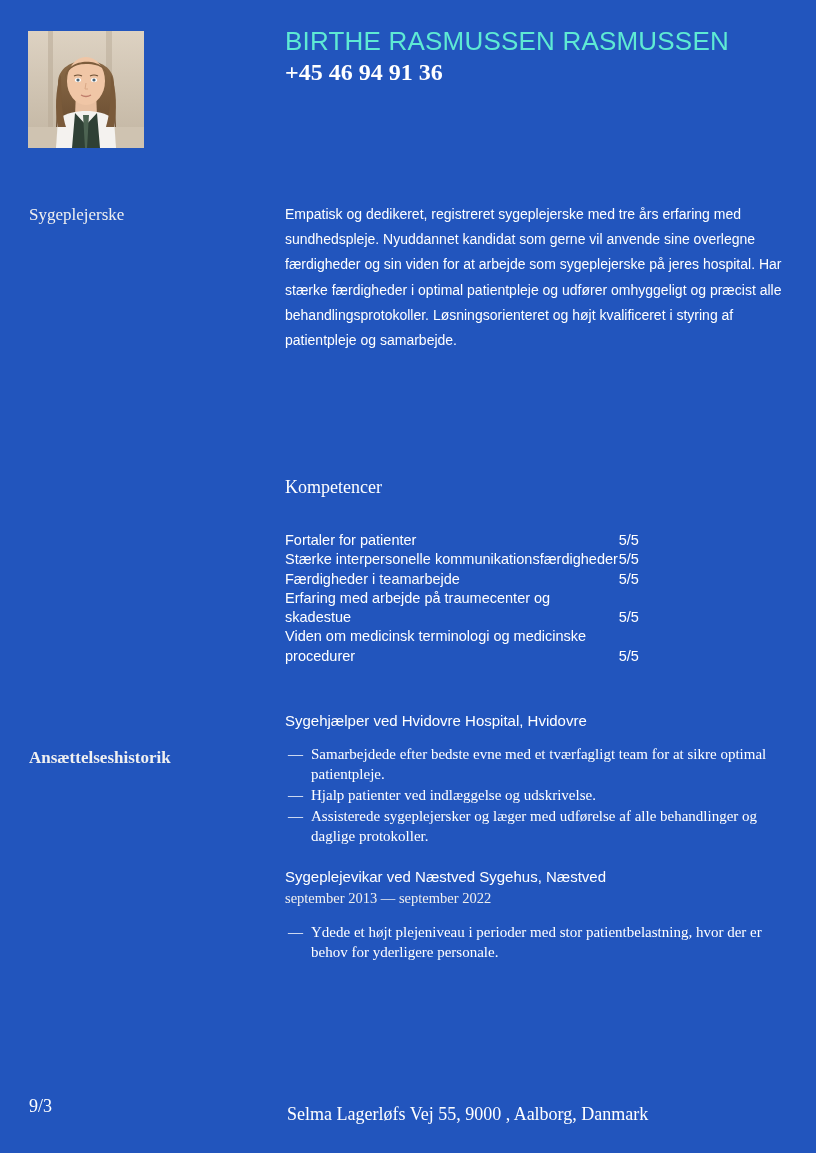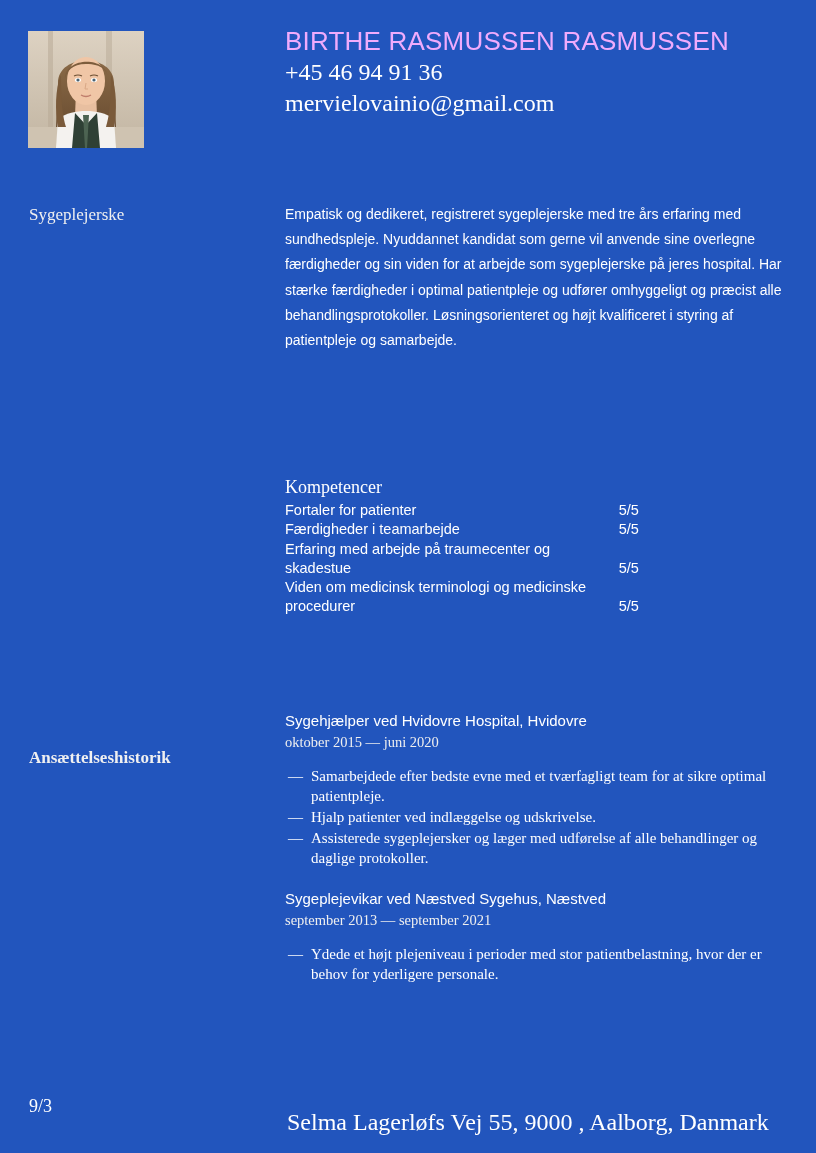--- a/index.html
+++ b/index.html
@@ -46,27 +46,27 @@
     left: 285px;
     top: 26px;
     width: 500px;
   }
   .name {
     font-family: "Liberation Sans", sans-serif;
     font-size: 26px;
     font-weight: 400;
     line-height: 31px;
     letter-spacing: 0.2px;
-    color: #f0abfc;
+    color: #5eead4;
     white-space: nowrap;
   }
   .contact-line {
     font-family: "Liberation Serif", serif;
     font-size: 24px;
-    font-weight: 400;
+    font-weight: 700;
     line-height: 31px;
     color: #ffffff;
     white-space: nowrap;
   }
 
   
   .sect-label {
     position: absolute;
     left: 29px;
     font-family: "Liberation Serif", serif;
@@ -94,21 +94,21 @@
     position: absolute;
     left: 285px;
     top: 475px;
     width: 420px;
   }
   .skills-heading {
     font-family: "Liberation Serif", serif;
     font-size: 18px;
     line-height: 24px;
     color: #ffffff;
-    margin-bottom: 2px;
+    margin-bottom: 32px;
   }
   .skills-table {
     width: 100%;
     border-collapse: collapse;
   }
   .skills-table td {
     padding: 0;
     vertical-align: bottom;
     font-family: "Liberation Sans", sans-serif;
     font-size: 14.5px;
@@ -177,23 +177,23 @@
     left: 29px;
     top: 0;
     font-family: "Liberation Serif", serif;
     font-size: 18px;
     line-height: 24px;
     color: #ffffff;
   }
   .footer-address {
     position: absolute;
     left: 287px;
-    top: 16px;
-    font-family: "Liberation Serif", serif;
-    font-size: 24px;
+    top: 8px;
+    font-family: "Liberation Serif", serif;
+    font-size: 18px;
     line-height: 24px;
     color: #ffffff;
     white-space: nowrap;
   }
 </style>
 </head>
 <body>
 
 <div class="page">
 
@@ -239,69 +239,71 @@
         <path d="M62 45 Q66 43 70 45" stroke="#6b4e32" stroke-width="1.1" fill="none"></path>
 
         <path d="M58 52 L57 58 L60 58" stroke="#d9a886" stroke-width="1" fill="none"></path>
         <path d="M53 64 Q58 67 63 64" stroke="#bf7e6c" stroke-width="1.4" fill="none"></path>
       </svg>
     </div>
 
     <div class="header-text">
       <div class="name">BIRTHE RASMUSSEN RASMUSSEN</div>
       <div class="contact-line">+45 46 94 91 36</div>
-      <div class="contact-line">mervielovainio@gmail.com</div>
     </div>
   </div>
 
   <div class="sect-label" style="top:204px;">Sygeplejerske</div>
 
   <div class="summary">
     <p>Empatisk og dedikeret, registreret sygeplejerske med tre års erfaring med sundhedspleje. Nyuddannet kandidat som gerne vil anvende sine overlegne færdigheder og sin viden for at arbejde som sygeplejerske på jeres hospital. Har stærke færdigheder i optimal patientpleje og udfører omhyggeligt og præcist alle behandlingsprotokoller. Løsningsorienteret og højt kvalificeret i styring af patientpleje og samarbejde.</p>
   </div>
 
   <div class="skills-block">
     <div class="skills-heading">Kompetencer</div>
     <table class="skills-table">
       <tbody id="skills-body">
           <tr>
             <td class="skill-name">Fortaler for patienter</td>
             <td class="skill-rating">5/5</td>
           </tr>
           <tr>
+            <td class="skill-name">Stærke interpersonelle kommunikationsfærdigheder</td>
+            <td class="skill-rating">5/5</td>
+          </tr>
+          <tr>
             <td class="skill-name">Færdigheder i teamarbejde</td>
             <td class="skill-rating">5/5</td>
           </tr>
           <tr>
             <td class="skill-name">Erfaring med arbejde på traumecenter og skadestue</td>
             <td class="skill-rating">5/5</td>
           </tr>
           <tr>
             <td class="skill-name">Viden om medicinsk terminologi og medicinske procedurer</td>
             <td class="skill-rating">5/5</td>
           </tr>
         </tbody>
     </table>
   </div>
 
   <div class="sect-label" style="top:747px;font-weight:bold;">Ansættelseshistorik</div>
 
   <div class="exp-block" id="exp-block">
       <div class="exp-entry">
         <div class="exp-title">Sygehjælper ved Hvidovre Hospital,  Hvidovre</div>
-        <div class="exp-dates">oktober 2015 — juni 2020</div>
         <ul class="exp-bullets">
           <li><span class="bullet-dash">—</span><span>Samarbejdede efter bedste evne med et tværfagligt team for at sikre optimal patientpleje.</span></li>
           <li><span class="bullet-dash">—</span><span>Hjalp patienter ved indlæggelse og udskrivelse.</span></li>
           <li><span class="bullet-dash">—</span><span>Assisterede sygeplejersker og læger med udførelse af alle behandlinger og daglige protokoller.</span></li>
         </ul>
       </div>
       <div class="exp-entry">
         <div class="exp-title">Sygeplejevikar ved Næstved Sygehus, Næstved</div>
-        <div class="exp-dates">september 2013 — september 2021</div>
+        <div class="exp-dates">september 2013 — september 2022</div>
         <ul class="exp-bullets">
           <li><span class="bullet-dash">—</span><span>Ydede et højt plejeniveau i perioder med stor patientbelastning, hvor der er behov for yderligere personale.</span></li>
         </ul>
       </div>
     </div>
 
   <div class="footer">
     <div class="page-num">9/3</div>
     <div class="footer-address">Selma Lagerløfs Vej 55,  9000 , Aalborg, Danmark</div>
   </div>

